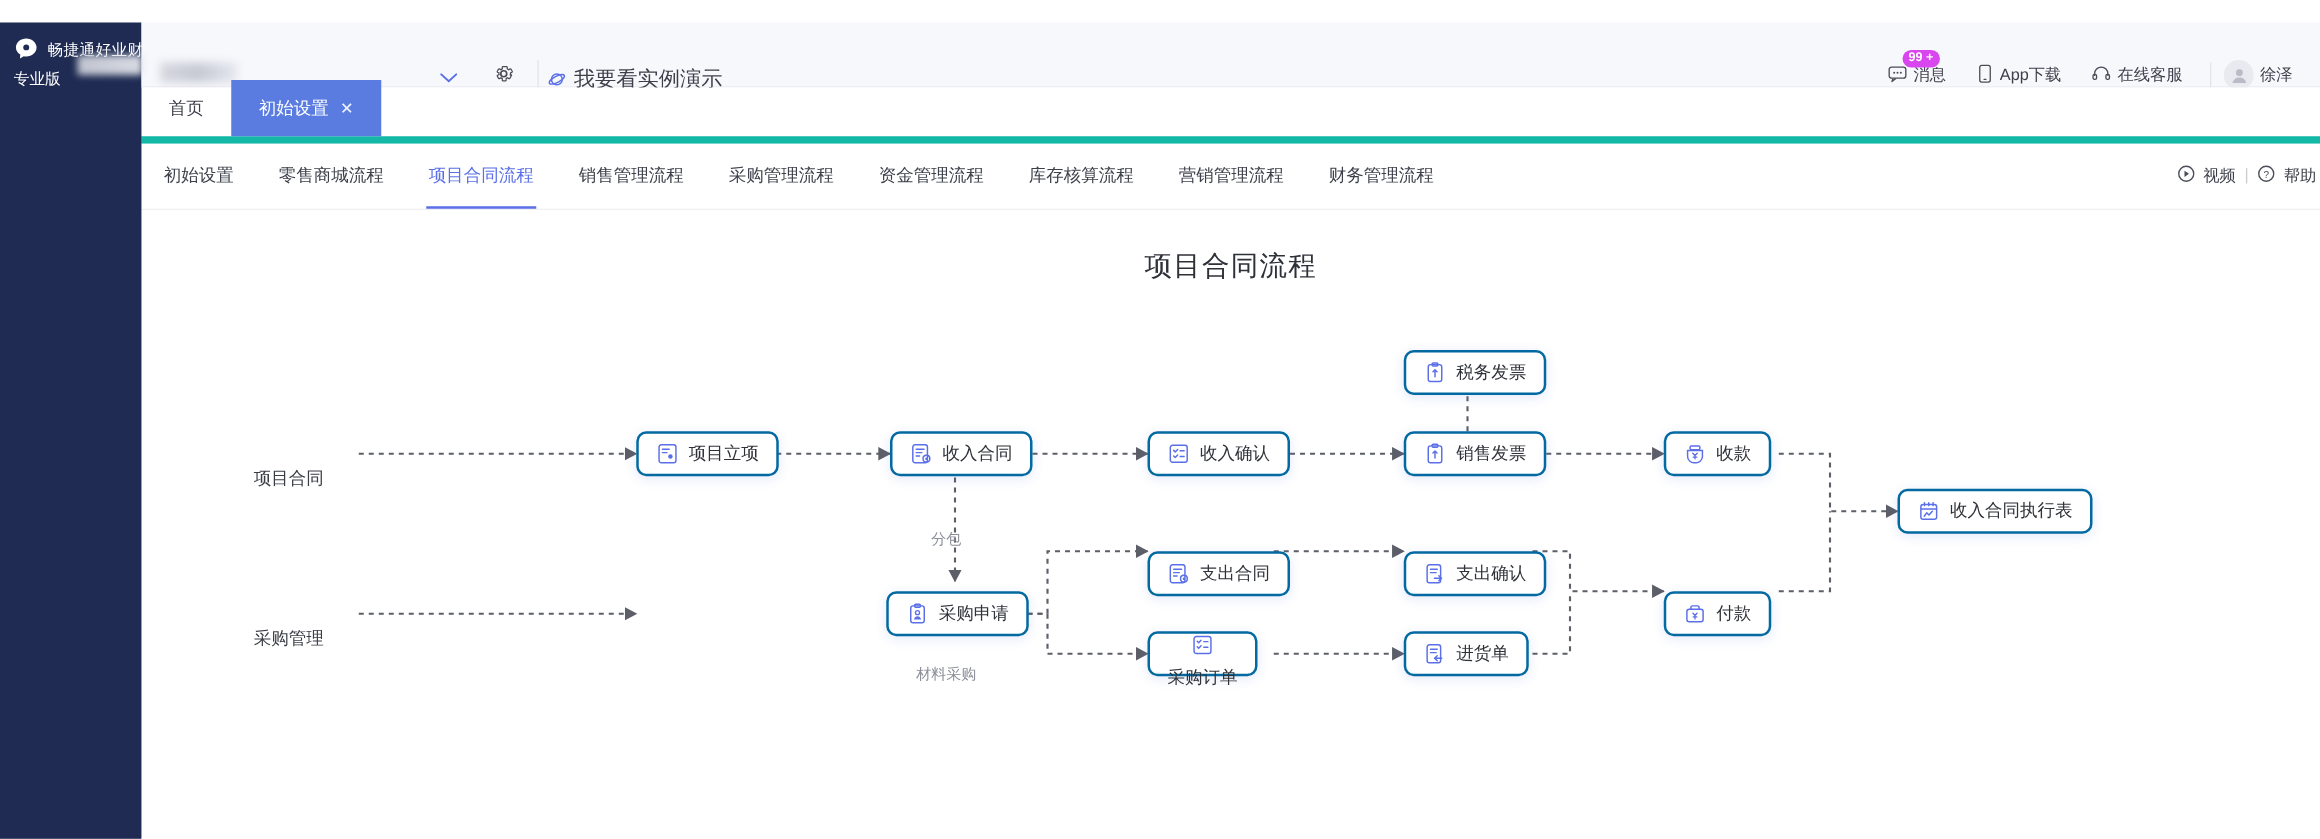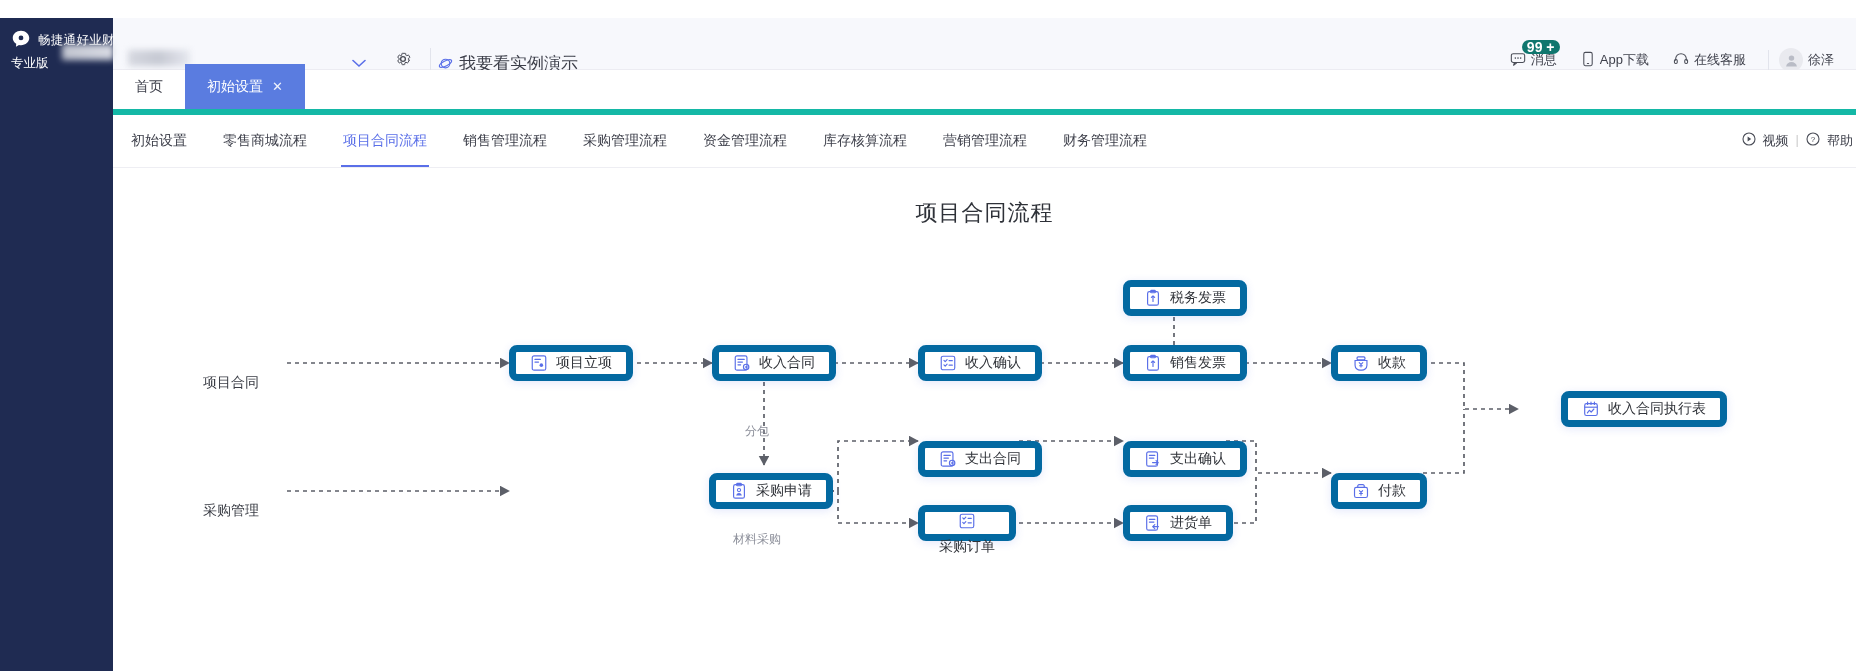--- a/index.html
+++ b/index.html
@@ -67,21 +67,21 @@
   .tb-right {
     position:absolute; right:10px; top:30px; display:flex; align-items:center; gap:0px;
     font-size:13px; color:#3d3f4a;
   }
   .tb-item {
     display:flex; align-items:center; gap:5px; padding:0 12px; cursor:pointer;
     position:relative; white-space:nowrap;
   }
   .badge99 {
     position:absolute; left:24px; top:-11px;
-    background:#0f766e; color:#fff; font-size:14px; line-height:14px;
+    background:#d946ef; color:#fff; font-size:10px; line-height:14px;
     border-radius:8px; padding:0 5px; font-weight:bold; white-space:nowrap;
   }
   .vsep { width:1px; height:20px; background:#e2e4ec; margin:0 10px; }
   .avatar {
     width:24px; height:24px; border-radius:50%; background:#e9eaef;
     display:flex; align-items:center; justify-content:center; flex:none;
   }
 
   
   .sidebar {
@@ -136,21 +136,21 @@
   .flow-title {
     position:absolute; left:0; right:0; top:30px; text-align:center;
     font-size:22px; color:#2e3138; letter-spacing:1px;
   }
   .flow-title .tt { display:inline-block; }
 
   svg.wires { position:absolute; left:0; top:0; width:1743px; height:503px; }
 
   .node {
     position:absolute; height:36px; background:#fff;
-    border:7px solid #0369a1; border-radius:8px;
+    border:2px solid #0369a1; border-radius:8px;
     box-shadow: 0 2px 9px rgba(90,110,230,.16);
     display:flex; align-items:center; gap:8px;
     padding:0 14px; font-size:14px; color:#2f3238; white-space:nowrap;
     cursor:pointer;
   }
   .node .ni { width:18px; height:18px; flex:none; }
   .lane-label {
     position:absolute; font-size:14px; color:#3a3d45; white-space:nowrap;margin-top:20px;
   }
   .edge-label {
@@ -476,21 +476,21 @@
       <span class="ni">
         <svg viewBox="0 0 20 20" width="18" height="18">
             <path d="M3.4 7.2h13.2v5.2a5.6 5.6 0 01-6.6 5.5 5.6 5.6 0 01-6.6-5.5z" fill="none" stroke="#5a6fe8" stroke-width="1.3"></path>
             <rect x="5.6" y="3.2" width="8.8" height="3.2" rx="1.2" fill="none" stroke="#5a6fe8" stroke-width="1.3"></rect>
             <path d="M8 9.6l2 2 2-2M10 11.6v2.8M8.4 13h3.2" stroke="#5a6fe8" stroke-width="1.2" fill="none" stroke-linecap="round"></path>
           </svg>
       </span>
       <span>收款</span>
     </div>
 
-    <div class="node" style="left:1448px; top:223px;">
+    <div class="node" style="left:1405px; top:223px;">
       <span class="ni">
         <svg viewBox="0 0 20 20" width="18" height="18">
             <rect x="3" y="4" width="14" height="13.2" rx="2" fill="none" stroke="#5a6fe8" stroke-width="1.3"></rect>
             <path d="M3 8h14" stroke="#5a6fe8" stroke-width="1.3"></path>
             <path d="M6.2 2.4v2.6M10 2.4v2.6M13.8 2.4v2.6" stroke="#5a6fe8" stroke-width="1.3" stroke-linecap="round"></path>
             <path d="M6 14.4l2.2-3 2 2 3-3.4" stroke="#5a6fe8" stroke-width="1.3" fill="none" stroke-linecap="round" stroke-linejoin="round"></path>
           </svg>
       </span>
       <span>收入合同执行表</span>
     </div>

